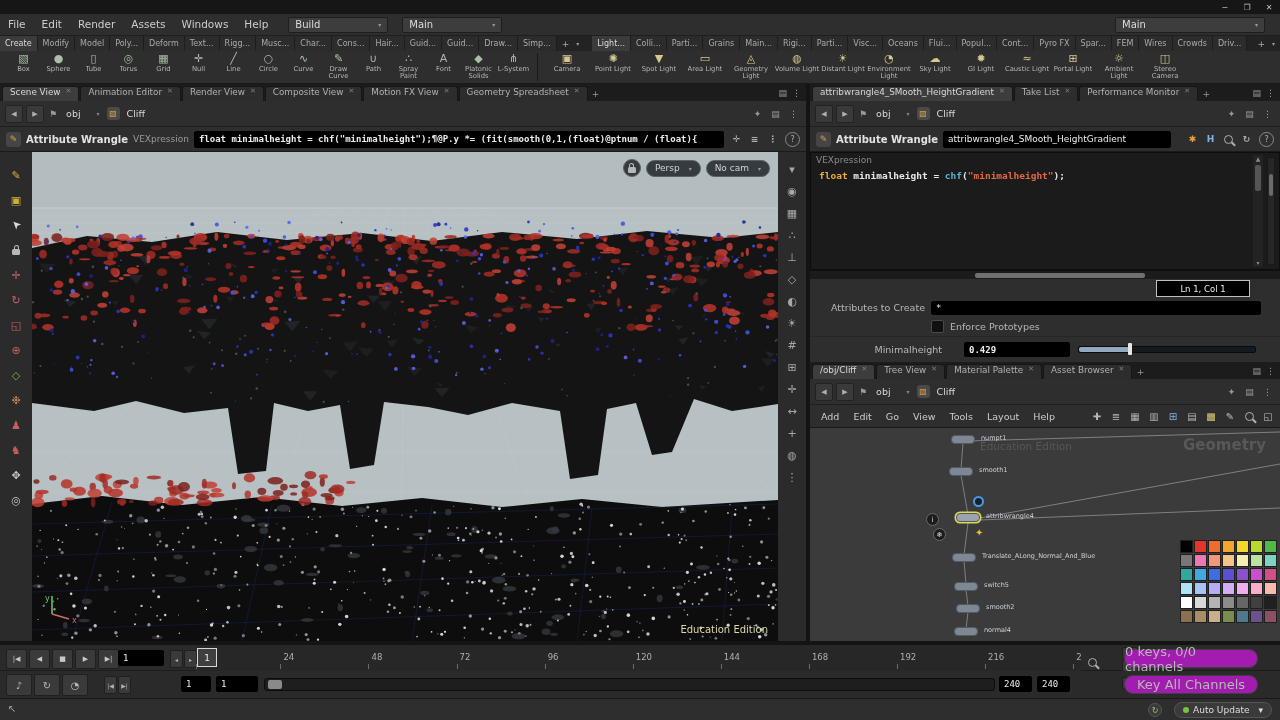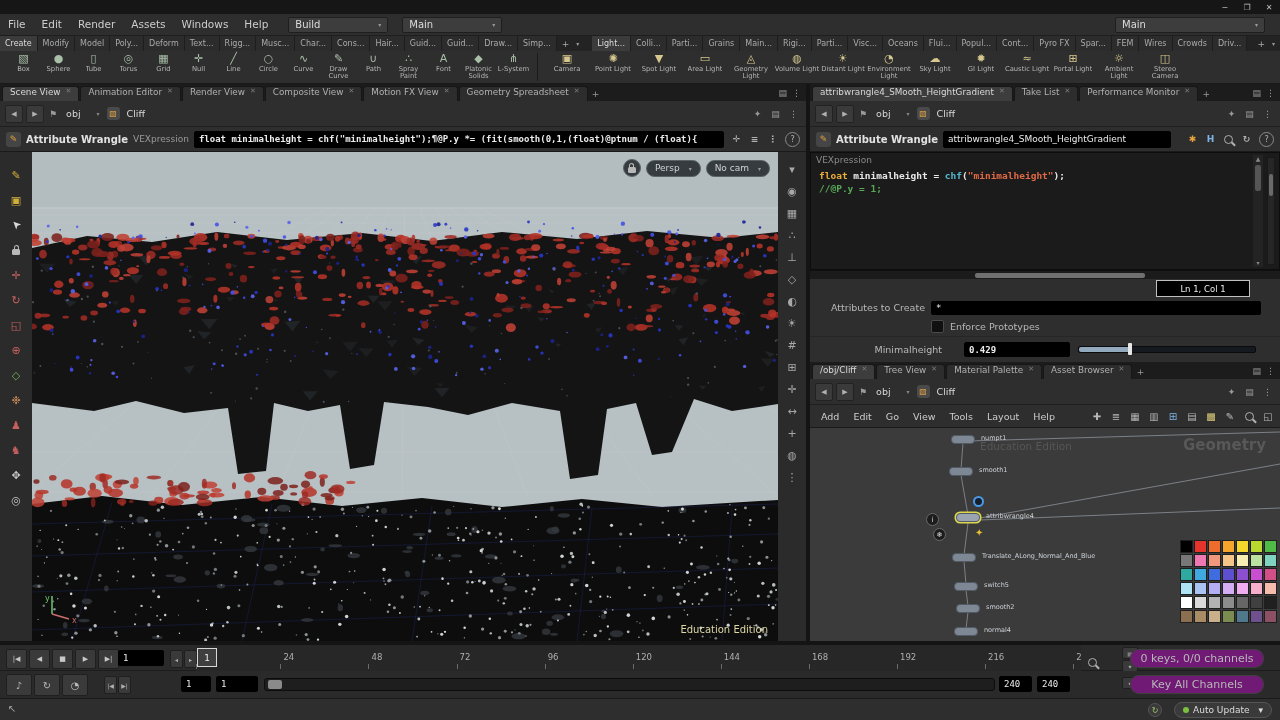--- a/index.html
+++ b/index.html
@@ -112,21 +112,21 @@
   #frame-field{position:absolute;left:118px;top:5px;width:46px;height:16px}
   #frame-spinners{position:absolute;left:170px;top:5px;display:flex;gap:1px}
   .spin-btn{width:11px;height:16px;background:#3a3a3a;border:1px solid #1f1f1f;border-radius:2px;color:#b0b0b0;font-size:6px;display:flex;align-items:center;justify-content:center}
   #ruler{position:absolute;left:196px;top:0;width:885px;height:26px;background:#272727;overflow:hidden}
   .tick{position:absolute;bottom:2px;width:1px;height:5px;background:#6a6a6a}
   .tick-label{position:absolute;top:7px;font-size:8.5px;color:#b0b0b0}
   #playhead{position:absolute;left:1px;top:3px;width:20px;height:19px;border:1px solid #d8d8d8;background:#3f3f3f;color:#ececec;font-size:9px;display:flex;align-items:center;justify-content:center;z-index:2;box-sizing:border-box}
   #tl-zoom{position:absolute;left:1088px;top:7px}
   .ministack{position:absolute;right:142px;display:flex;flex-direction:column;gap:1px}
   .minibtn{width:14px;height:10px;background:#3a3a3a;border:1px solid #1f1f1f;border-radius:2px;color:#b0b0b0;font-size:6px;display:flex;align-items:center;justify-content:center}
-  .pillbox{position:absolute;right:16px;width:132px;height:17px;background:#701a75;border:1px solid #3f3f3f;border-radius:9px;color:#b8b8b8;font-size:11px;display:flex;align-items:center;justify-content:center}
+  .pillbox{position:absolute;right:22px;width:132px;height:17px;background:#a21caf;border:1px solid #3f3f3f;border-radius:9px;color:#b8b8b8;font-size:13px;display:flex;align-items:center;justify-content:center}
   #tl-row2-icons{position:absolute;left:6px;top:3px;display:flex;gap:2px}
   .tl-btn{width:24px;height:20px;background:#3a3a3a;border:1px solid #1f1f1f;border-radius:2px;color:#b8b8b8;font-size:10px;display:flex;align-items:center;justify-content:center}
   #tl-skip{position:absolute;left:104px;top:5px;display:flex;gap:1px}
   #range-slider{position:absolute;left:264px;top:7px;width:731px;height:13px;background:#1e1e1e;border:1px solid #0c0c0c;border-radius:3px;box-sizing:border-box}
   #range-thumb{position:absolute;left:3px;top:1px;width:14px;height:9px;background:#8a8a8a;border-radius:2px}
   
   #statusbar{position:absolute;top:698px;height:22px;left:0;right:0;background:#2e2e2e;border-top:1px solid #191919;box-sizing:border-box}
   #status-cursor{position:absolute;left:8px;top:4px;font-size:10px;color:#aaa}
   #status-badge{position:absolute;right:118px;top:4px;width:14px;height:14px;border-radius:50%;background:#3a3a3a;border:1px solid #555;color:#9ac06a;font-size:8px;display:flex;align-items:center;justify-content:center;box-sizing:border-box}
   #auto-update{position:absolute;right:8px;top:3px;height:16px;background:#3a3a3a;border:1px solid #555;border-radius:8px;display:flex;align-items:center;gap:4px;padding:0 8px;box-sizing:border-box}
@@ -1863,21 +1863,20 @@
         </div>
         <div class="hicon">↻</div>
       </div>
     <div class="help-circle">?</div>
   </div>
 
   <div id="vex-editor" style="top:152px;left:810px;width:470px;height:118px">
     <div id="vex-label">VEXpression</div>
     <div id="vex-code">
         <div class="code-line"><span class="tok-kw">float</span><span class="tok-pl"> minimalheight = </span><span class="tok-fn">chf</span><span class="tok-pl">(</span><span class="tok-str">"minimalheight"</span><span class="tok-pl">);</span></div>
-        <div class="code-line"><span class="tok-cm">//@P.y = 1;</span></div>
       </div>
     <div id="vex-vscroll">
       <span class="sarrow">▲</span>
       <div id="vex-vthumb"></div>
       <span class="sarrow bottom">▾</span>
     </div>
     <div id="vex-zoom">
         <div id="vex-zoom-handle"></div>
       </div>
   </div>

